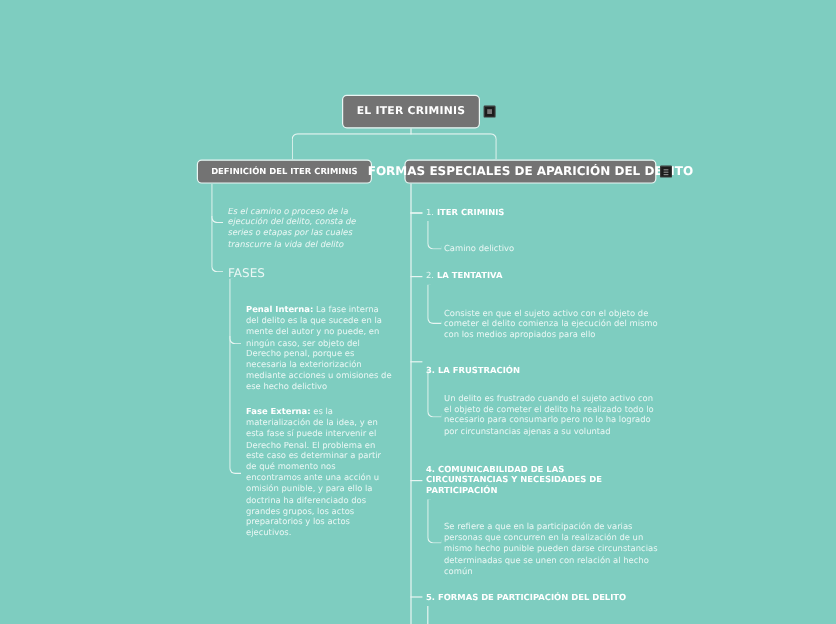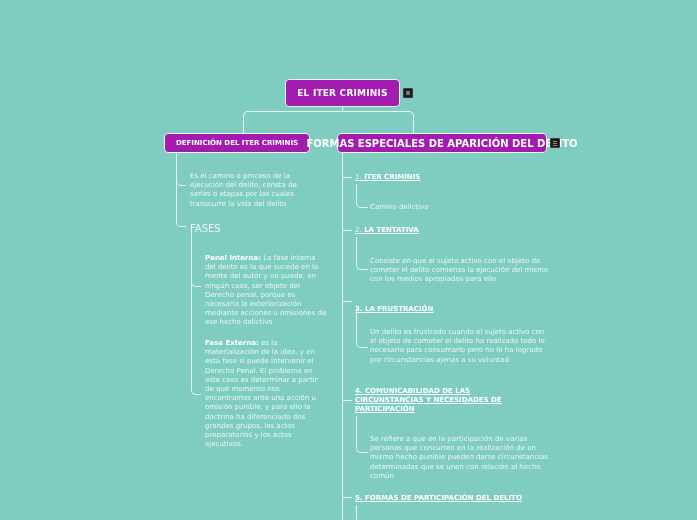--- a/index.html
+++ b/index.html
@@ -3,41 +3,41 @@
   <meta charset="utf-8">
   <style>
     html, body { margin:0; padding:0; }
     body {
       width:697px; height:520px; overflow:hidden;
       background:#7ecdc0;
       font-family:"DejaVu Sans", sans-serif;
       position:relative;
     }
     .node {
-      position:absolute; background:#a21caf; color:#fff;
+      position:absolute; background:#737373; color:#fff;
       border:1.5px solid #e9f6f3; border-radius:4px;
       font-weight:bold; display:flex; align-items:center; justify-content:center;
       box-sizing:border-box; white-space:nowrap;
     }
     .root { left:285px; top:79px; width:115px; height:28px; font-size:9px; letter-spacing:0.2px; }
     .b1 { left:164px; top:133px; width:146px; height:20px; font-size:7px; }
     .b2 { left:337px; top:133px; width:210px; height:20px; font-size:10px; }
     .badge {
       position:absolute; width:10px; height:10px; background:#1c1c1c;
       border:1px solid #3a3a3a; border-radius:1px; box-sizing:border-box;
     }
     .badge::after { content:""; position:absolute; left:2px; top:2px; width:4px; height:4px; background:#777; }
     .badge.lines::after { left:2px; top:2px; width:4px; height:1px; background:#888; box-shadow:0 2px 0 #888, 0 4px 0 #888; }
     .line { position:absolute; background:#e8f5f2; }
     .curve { position:absolute; border-left:1px solid #e8f5f2; border-bottom:1px solid #e8f5f2; border-bottom-left-radius:5px; box-sizing:border-box; }
     .txt {
       position:absolute; color:#eaf7f4; font-size:7px; line-height:9.2px;
     }
     .txt b { color:#fff; }
-    .head { position:absolute; color:#fff; font-size:7px; line-height:9px; font-weight:bold;text-decoration:underline; }
+    .head { position:absolute; color:#fff; font-size:7px; line-height:9px; font-weight:bold; }
     .head .num { font-weight:normal; color:#eaf7f4; }
     .label-fases { position:absolute; color:#eaf7f4; font-size:10px; }
   </style>
 </head>
 <body>
 
 <div class="line" style="left:342px;top:107px;width:1px;height:5px;"></div>
 <div style="position:absolute;left:243px;top:111px;width:171px;height:22px;border:1px solid #e8f5f2;border-bottom:none;border-radius:5px 5px 0 0;box-sizing:border-box;"></div>
 
 <div class="node root">
@@ -48,21 +48,21 @@
 <div class="node b1">
     <span>DEFINICIÓN DEL ITER CRIMINIS</span>
   </div>
 <div class="node b2">
     <span>FORMAS ESPECIALES DE APARICIÓN DEL DELITO</span>
   </div>
 <div class="badge lines" style="left:550px;top:138px;"></div>
 
 <div class="curve" style="left:176px;top:153px;width:10px;height:33px;"></div>
 <div class="curve" style="left:176px;top:180px;width:10px;height:47px;"></div>
-<div class="txt" style="left:190px;top:172px;width:125px;">Es el camino o proceso de la ejecución del delito, consta de series o etapas por las cuales transcurre la vida del delito</div>
+<div class="txt" style="left:190px;top:172px;width:125px;font-style:italic;">Es el camino o proceso de la ejecución del delito, consta de series o etapas por las cuales transcurre la vida del delito</div>
 <div class="label-fases" style="left:190px;top:223px;">FASES</div>
 
 <div class="curve" style="left:191px;top:232px;width:10px;height:55px;"></div>
 <div class="curve" style="left:191px;top:280px;width:10px;height:115px;"></div>
 <div class="txt" style="left:205px;top:254px;width:122px;">
   <b>Penal Interna:</b><span> La fase interna del delito es la que sucede en la mente del autor y no puede, en ningún caso, ser objeto del Derecho penal, porque es necesaria la exteriorización mediante acciones u omisiones de ese hecho delictivo</span>
 </div>
 <div class="txt" style="left:205px;top:339px;width:122px;">
   <b>Fase Externa:</b><span> es la materialización de la idea, y en esta fase sí puede intervenir el Derecho Penal. El problema en este caso es determinar a partir de qué momento nos encontramos ante una acción u omisión punible, y para ello la doctrina ha diferenciado dos grandes grupos, los actos preparatorios y los actos ejecutivos.</span>
 </div>

